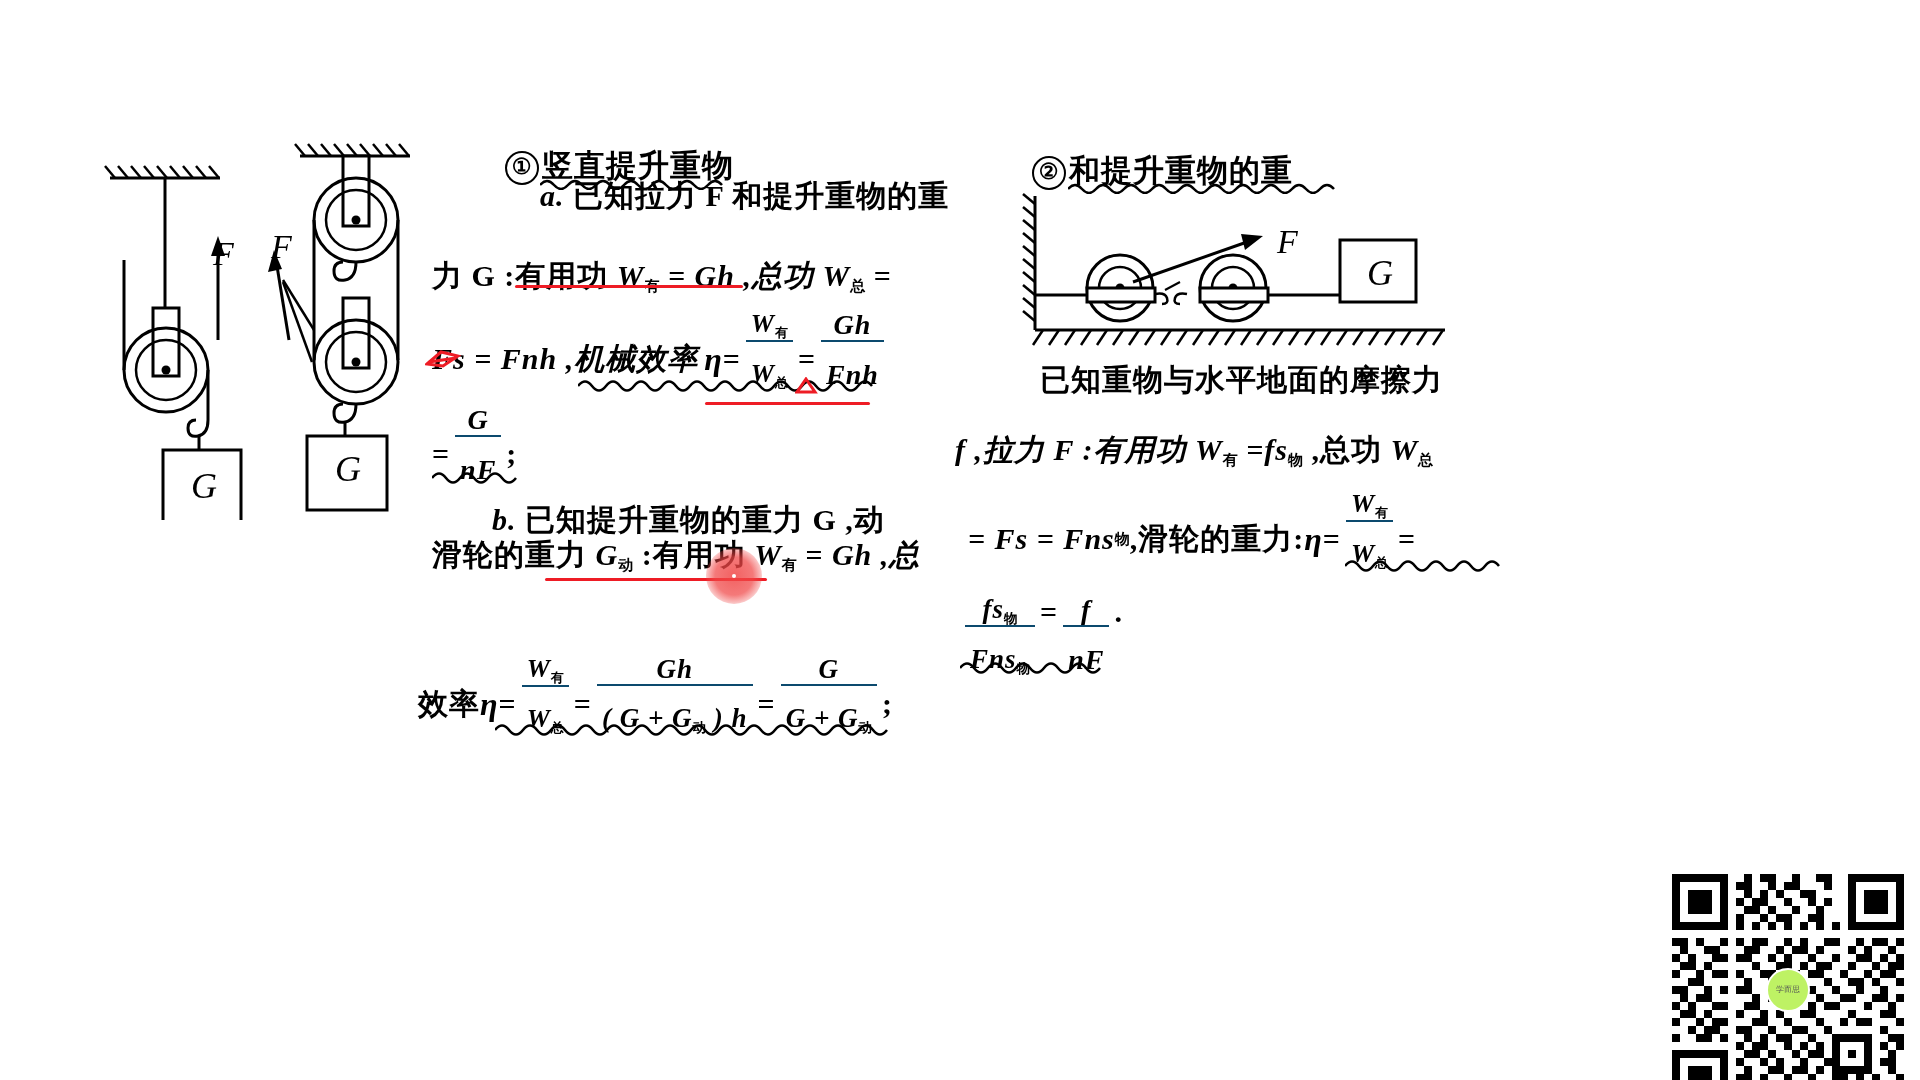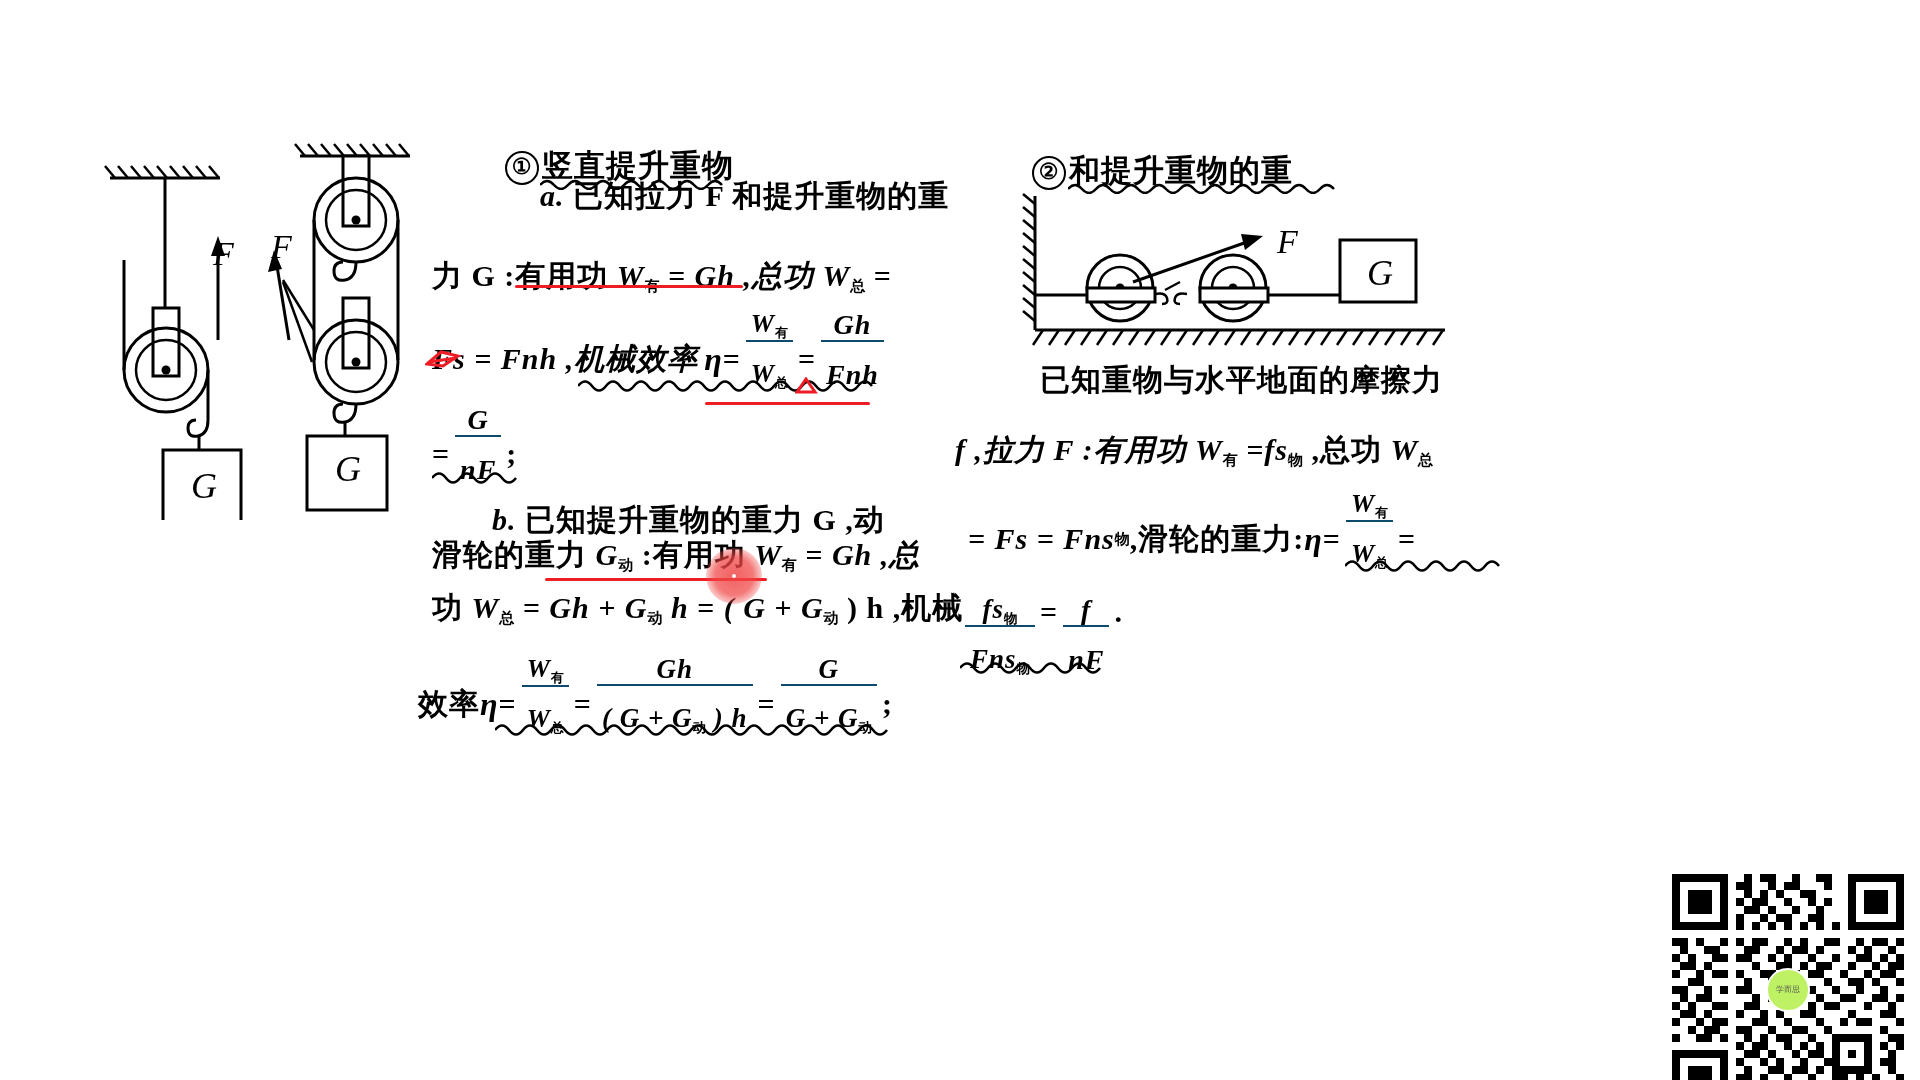--- a/index.html
+++ b/index.html
@@ -284,23 +284,20 @@
   <div class="abs bodyline cn" style="left:492px; top:460px;margin-top:40px;">
     <span class="mathit">b.</span>
     <span>已知提升重物的重力 G ,动</span>
   </div>
 
   <div class="abs bodyline cn" style="left:432px; top:535px;">
     <span>滑轮的重力 </span><span class="mathit">G</span><span class="sub">动</span><span> :有用功 </span><span class="mathit">W</span><span class="sub">有</span><span class="mathit"> = Gh ,总</span>
   </div>
   <div class="redline" style="left:545px; top:578px; width:222px;"></div>
 
-  <div class="abs bodyline cn" style="left:432px; top:588px;">
-    <span>功 </span><span class="mathit">W</span><span class="sub">总</span><span class="mathit"> = Gh + </span><span class="mathit">G</span><span class="sub">动</span><span class="mathit"> h = ( G + </span><span class="mathit">G</span><span class="sub">动</span><span> ) h ,机械</span>
-  </div>
 
   <div class="abs bodyline cn" style="left:418px; top:655px; display:flex; align-items:center;">
     <span>效率</span>
     <span class="mathit" style="font-size:32px;">η</span>
     <span> = </span>
     <span class="frac" style="font-size:26px;">
       <span class="num"><span class="mathit">W</span><span class="sub">有</span></span>
       <span class="den"><span class="mathit">W</span><span class="sub">总</span></span>
     </span>
     <span>=</span>

